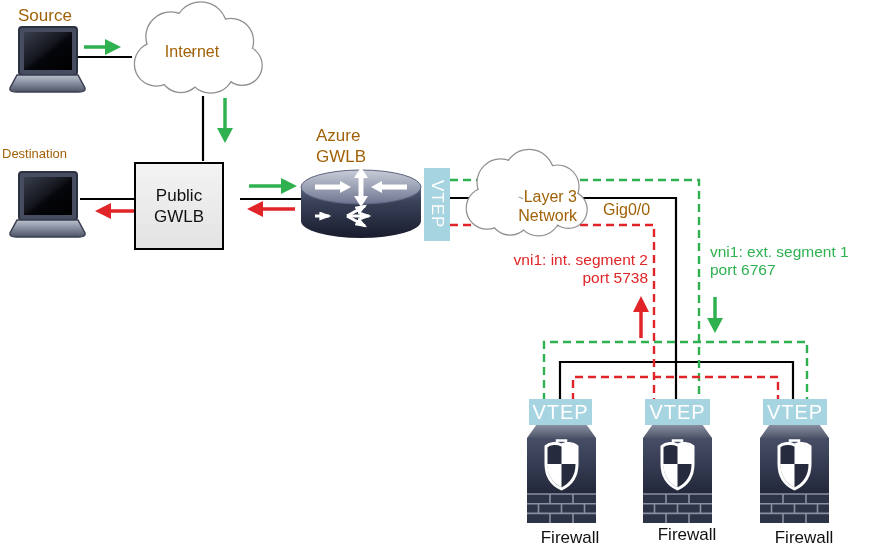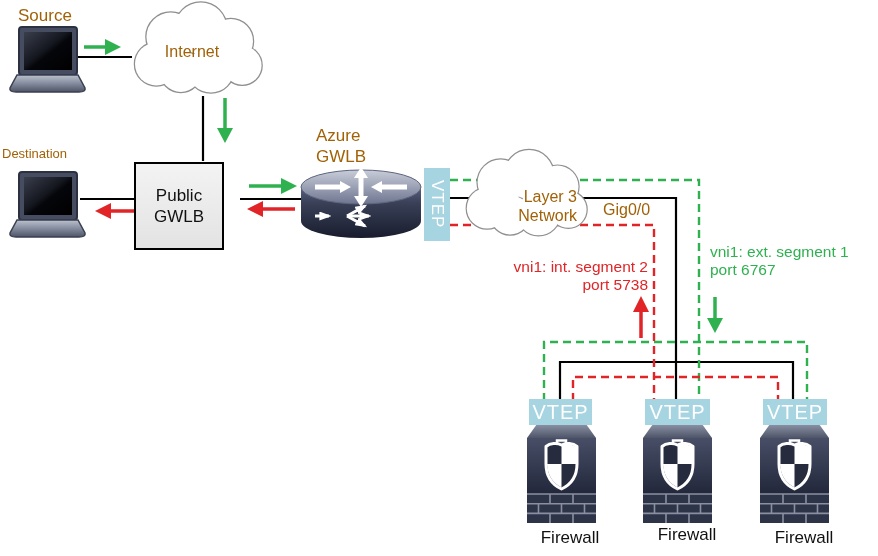--- a/index.html
+++ b/index.html
@@ -22,21 +22,21 @@
   .vtep-v{left:424px;top:168px;width:26px;height:73px;font-size:17px;
           writing-mode:vertical-rl;text-orientation:mixed;letter-spacing:1px;}
   .vtep-1{left:529px;top:399px;width:63px;height:26px;font-size:20px;letter-spacing:1px;}
   .vtep-2{left:645px;top:399px;width:65px;height:26px;font-size:20px;letter-spacing:1px;}
   .vtep-3{left:763px;top:399px;width:64px;height:26px;font-size:20px;letter-spacing:1px;}
   .fw-lbl{position:absolute;width:70px;text-align:center;font-size:17px;margin-left:8px;}
   .fw-lbl-1{left:527px;top:528px;}
   .fw-lbl-2{left:644px;top:525px;}
   .fw-lbl-3{left:761px;top:528px;}
   .vni{position:absolute;font-size:15.5px;line-height:1.15;}
-  .vni-int{left:450px;top:258px;width:198px;text-align:right;color:#e02427;}
+  .vni-int{left:450px;top:251px;width:198px;text-align:right;color:#e02427;}
   .vni-ext{left:710px;top:243px;width:180px;text-align:left;color:#2fb150;}
 </style>
 </head>
 <body>
 
 <div class="stage">
 
 <svg class="diagram" width="878" height="556" viewBox="0 0 878 556">
   <defs>
     <linearGradient id="scr" x1="0" y1="0" x2="1" y2="1">

